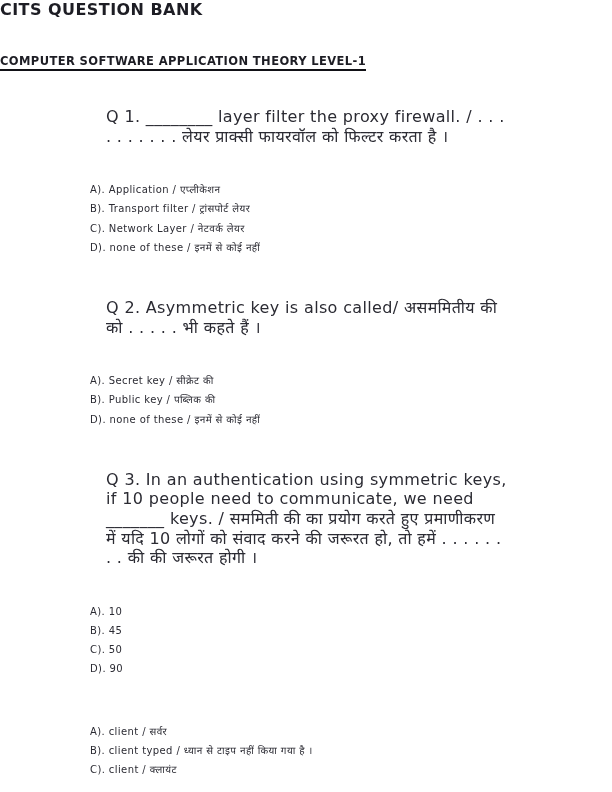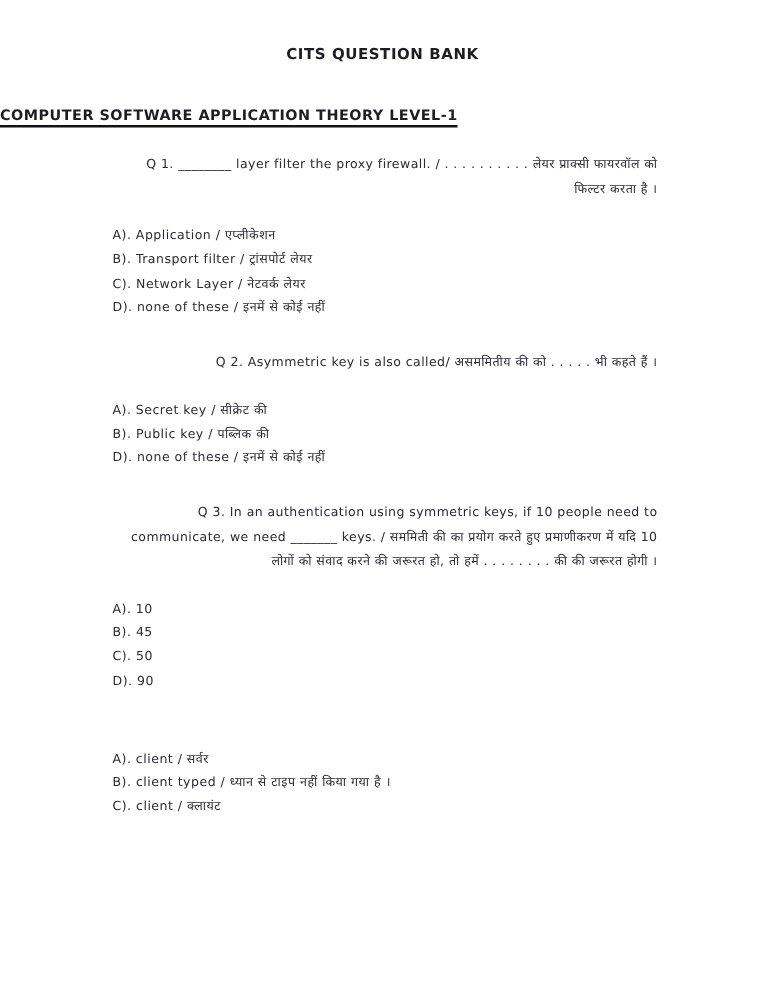--- a/index.html
+++ b/index.html
@@ -17,27 +17,26 @@
   .page {
     position: relative;
     width: 612px;
     height: 792px;
     background: #ffffff;
     box-sizing: border-box;
   }
 
   
   .doc-title {
-    text-align: center;
-    font-size: 12px;
+    text-align: left;
+    font-size: 16px;
     font-weight: bold;
     letter-spacing: 0.45px;
     color: #1d1d24;
     margin: 0;
-    padding-top: 36px;
   }
   .doc-subtitle-wrap {
     text-align: left;
     margin: 0;
     padding-top: 31px;
   }
   .doc-subtitle {
     display: inline-block;
     font-size: 11.5px;
     font-weight: bold;
@@ -49,26 +48,26 @@
 
   
   .content {
     margin: 0;
     padding: 20px 86px 0 90px;
   }
   .qblock {
     margin: 0 0 0 0;
   }
   .qstem {
-    font-size: 10px;
+    font-size: 16px;
     line-height: 19.6px;
     letter-spacing: 0.35px;
     color: #2b2b33;
-    margin: 0;
-    text-align: right;
+    margin: 16px;
+    text-align: left;
   }
   .optlist {
     margin: 0;
     padding: 0;
     list-style: none;
   }
   .opt {
     font-size: 10px;
     line-height: 19.2px;
     letter-spacing: 0.4px;

